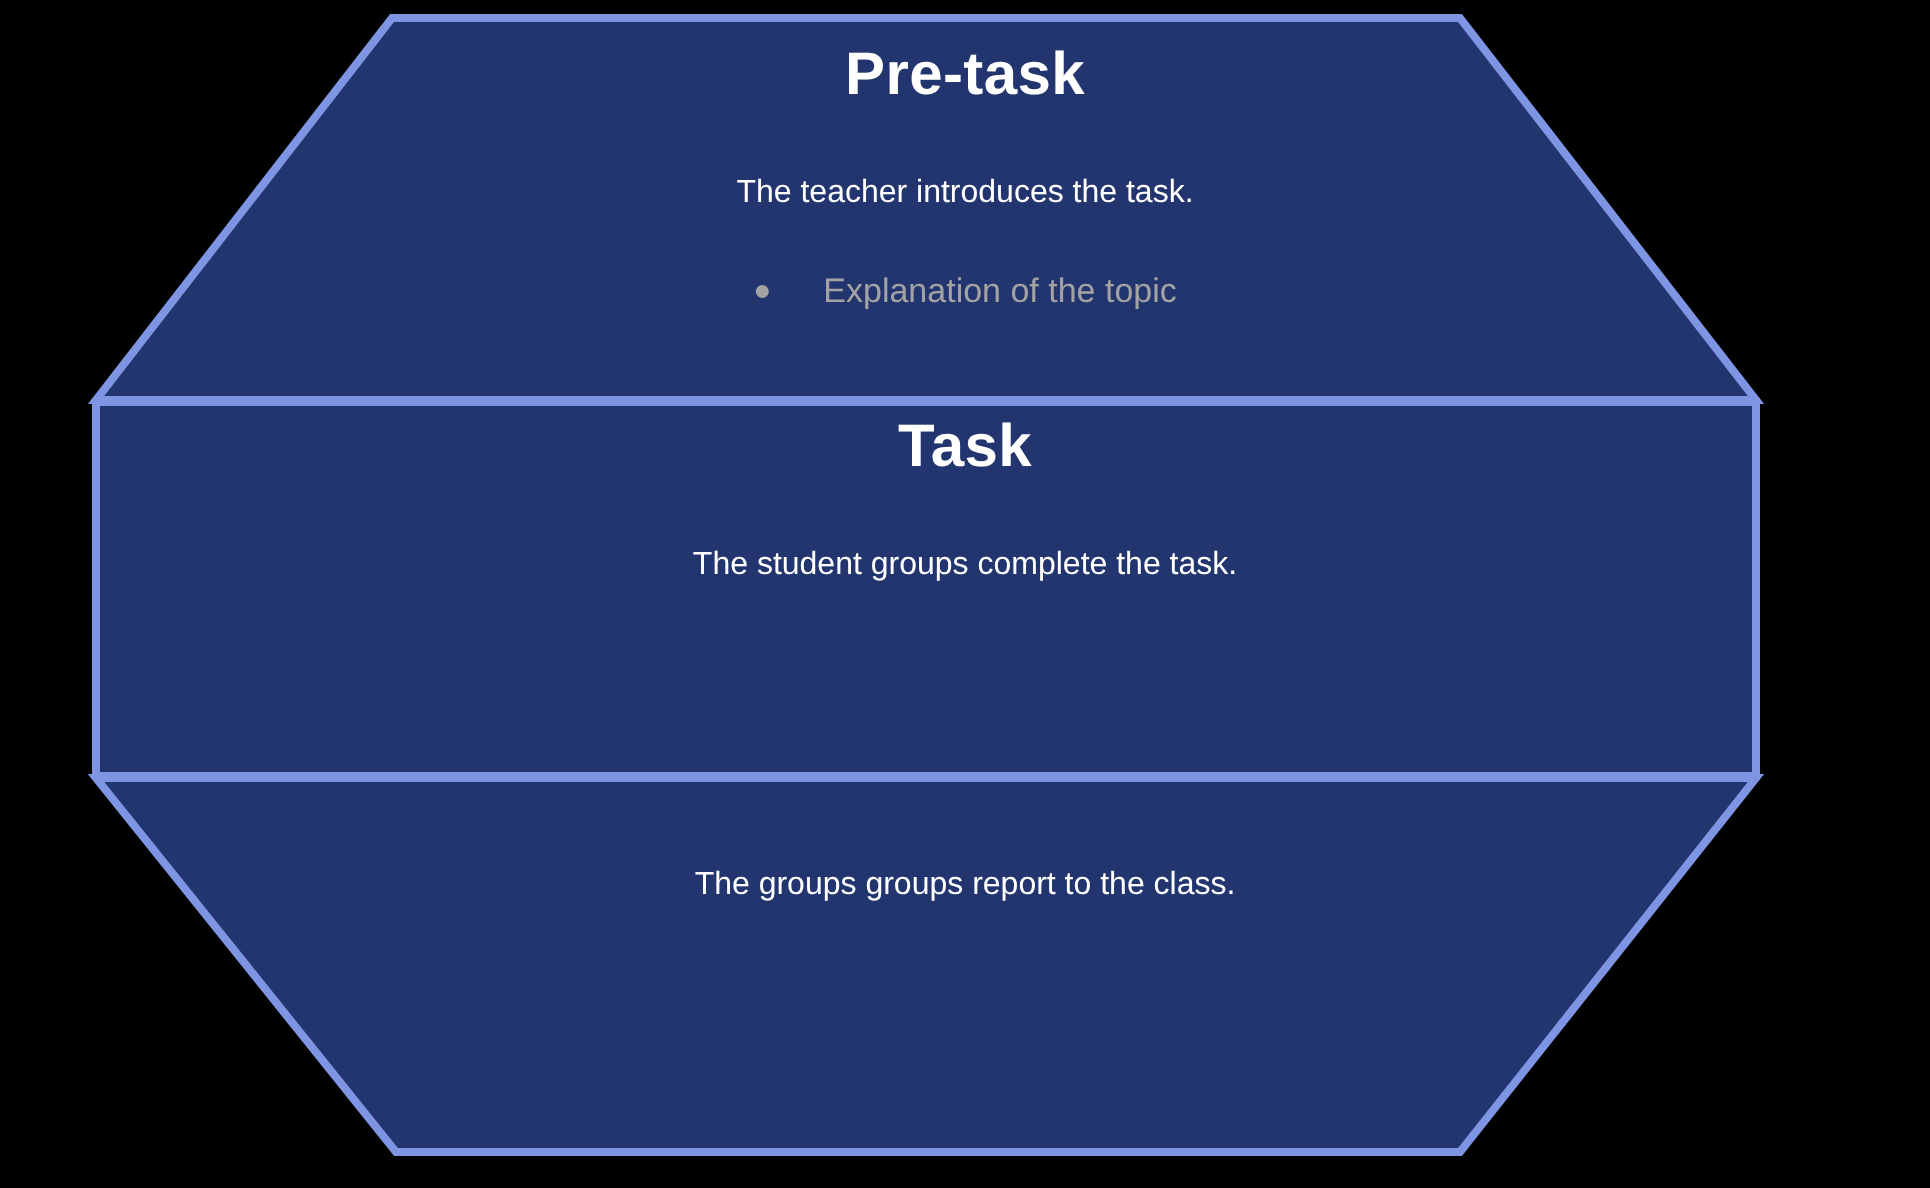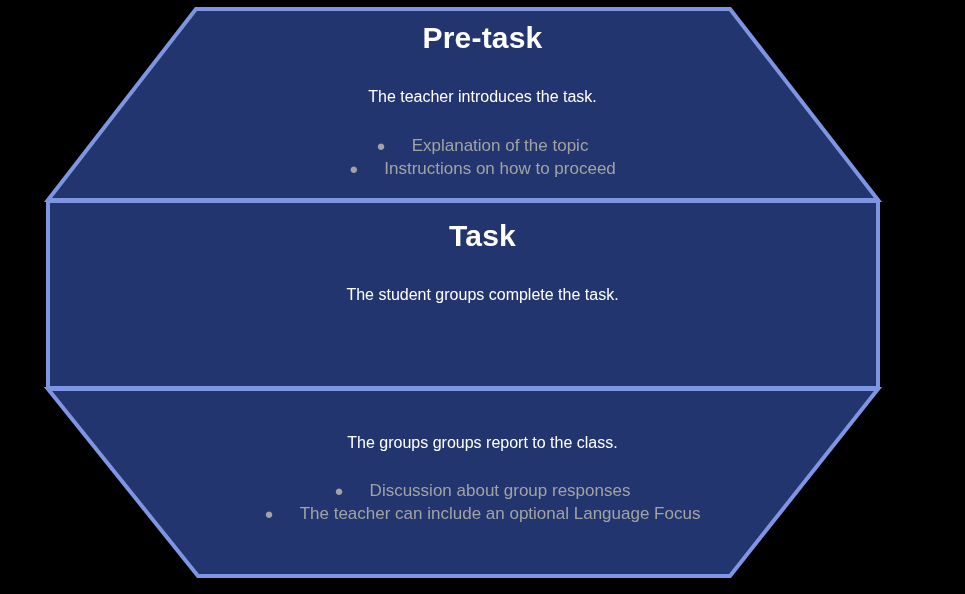--- a/index.html
+++ b/index.html
@@ -72,21 +72,21 @@
     vertical-align: middle;
     margin-left: 26px;
   }
 
   
   #sec-pretask { top: 22px; }
   #sec-pretask .sec-lead { margin-top: 33px; }
   #sec-pretask .bullets { margin-top: 29px; }
 
   
-  #sec-task { top: 220px; }
+  #sec-task { top: 208px; }
   #sec-task .sec-lead { margin-top: 33px; }
   #sec-task .bullets { margin-top: 28px; }
 
   
   #sec-posttask { top: 400px; }
   #sec-posttask .sec-lead { margin-top: 33px; }
   #sec-posttask .bullets { margin-top: 28px; }
 </style>
 </head>
 <body>
@@ -100,30 +100,25 @@
     <polygon points="48,201 878,201 878,388 48,388" fill="#22356f" stroke="#7d95e2" stroke-width="4" stroke-linejoin="miter"></polygon>
 
     <polygon points="48,389 878,389 730,576 198,576" fill="#22356f" stroke="#7d95e2" stroke-width="4" stroke-linejoin="miter"></polygon>
   </svg>
 
   <div class="section" id="sec-pretask">
     <div class="sec-title">Pre-task</div>
     <div class="sec-lead">The teacher introduces the task.</div>
     <ul class="bullets">
       <li><span class="dot">●</span><span class="btext">Explanation of the topic</span></li>
-      <li><span class="dot">●</span><span class="btext">Instructions on how to proceed</span></li>
     </ul>
   </div>
 
   <div class="section" id="sec-task">
     <div class="sec-title">Task</div>
     <div class="sec-lead">The student groups complete the task.</div>
   </div>
 
   <div class="section" id="sec-posttask">
     <div class="sec-lead">The groups groups report to the class.</div>
-    <ul class="bullets">
-      <li><span class="dot">●</span><span class="btext">Discussion about group responses</span></li>
-      <li><span class="dot">●</span><span class="btext">The teacher can include an optional Language Focus</span></li>
-    </ul>
   </div>
 
 </div>
 
 </body></html>

